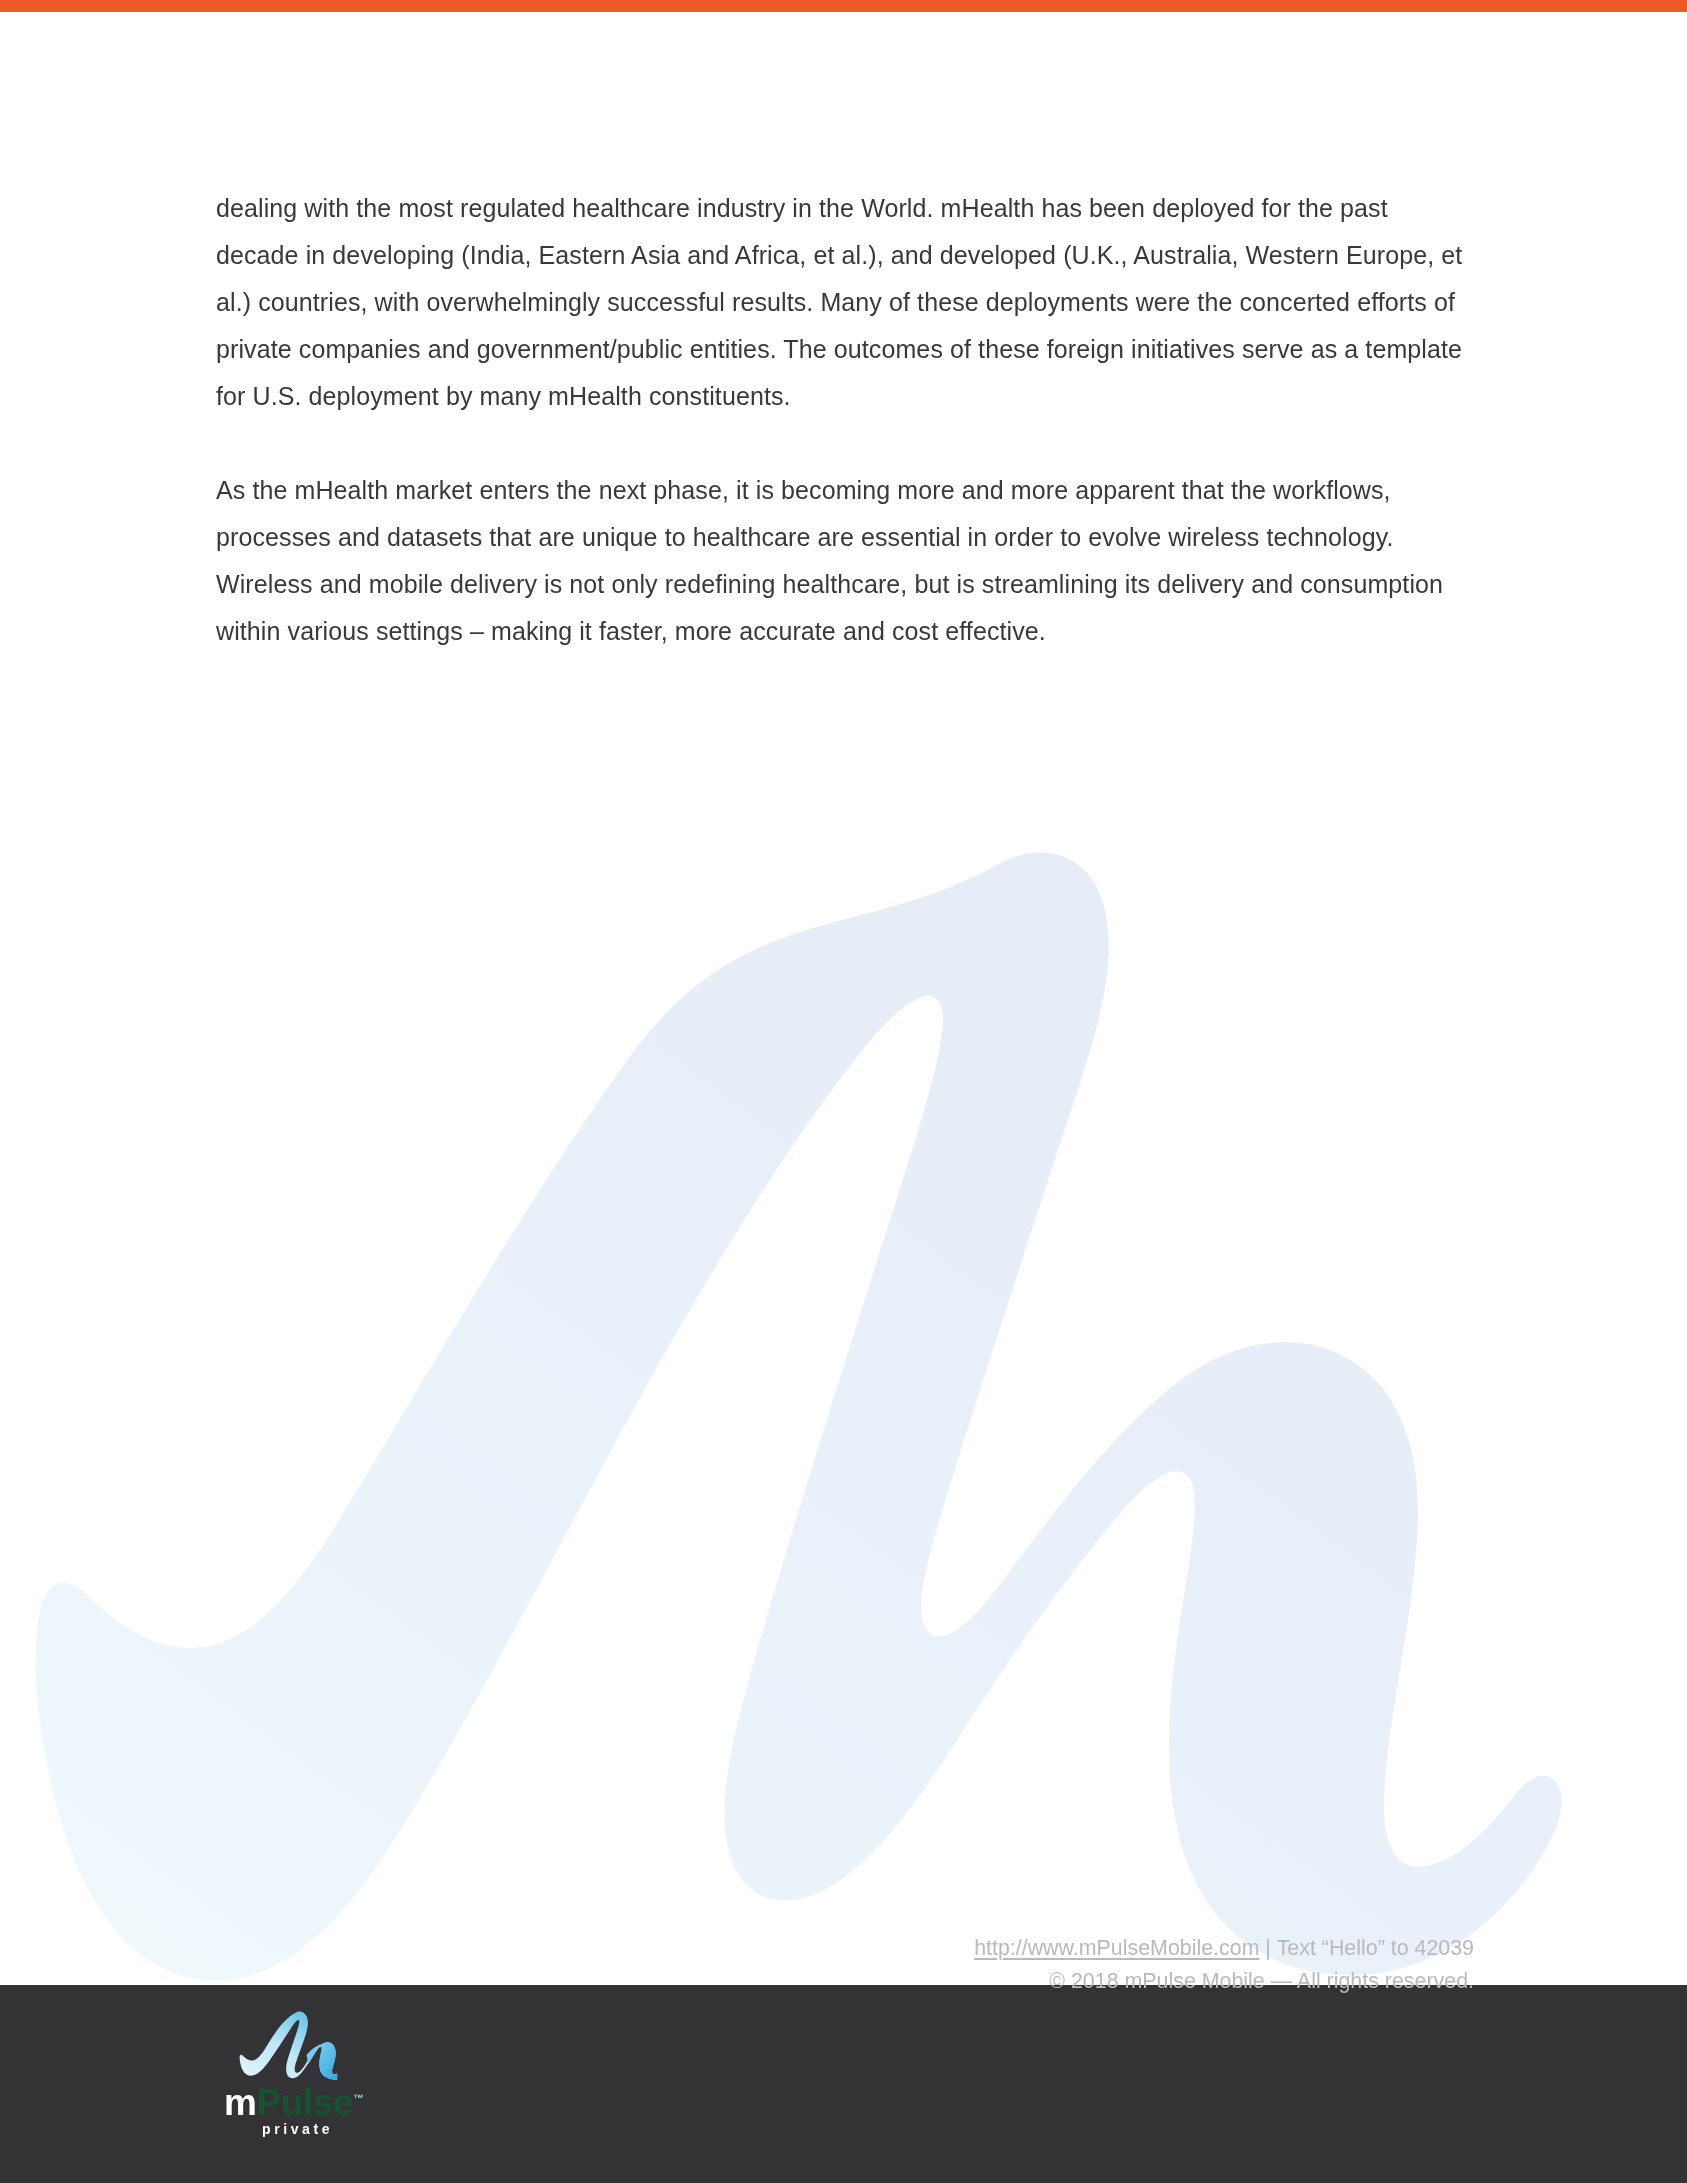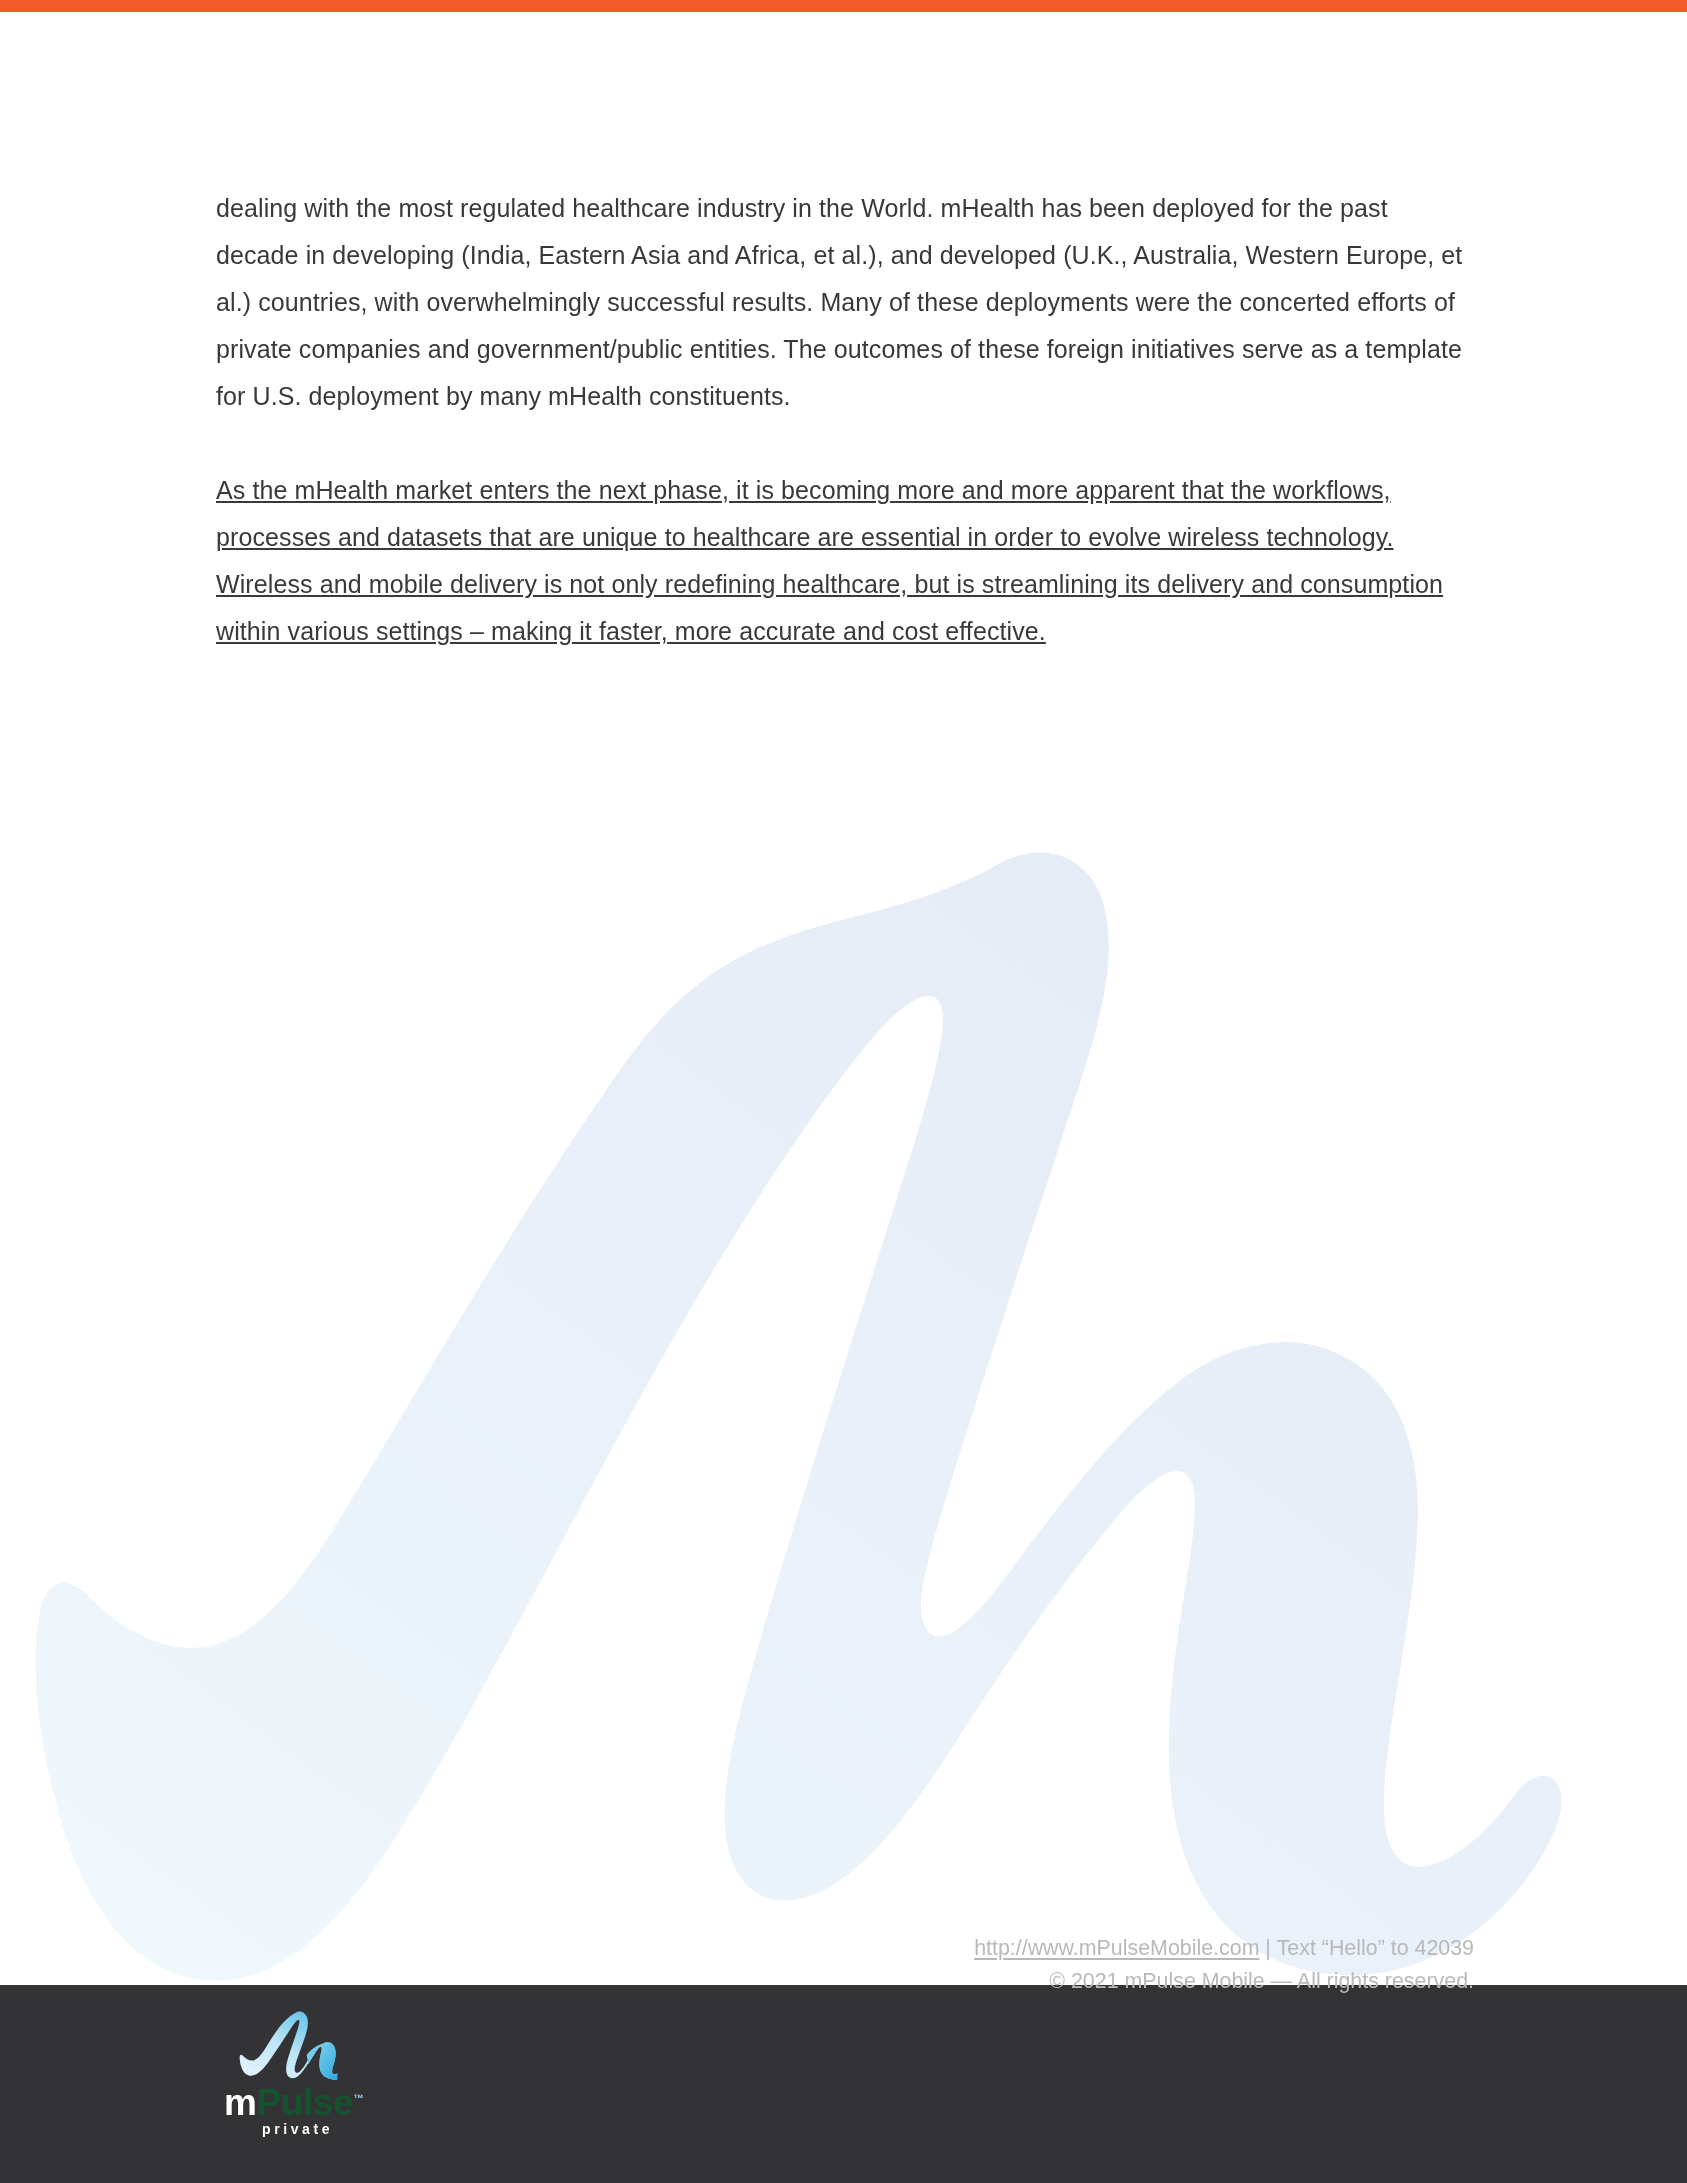--- a/index.html
+++ b/index.html
@@ -56,21 +56,20 @@
   .para {
     margin: 0 0 0 0;
     font-size: 25px;
     line-height: 47px;
     color: #39393c;
     letter-spacing: 0.1px;
     font-weight: 400;
   }
   .para + .para {
     margin-top: 47px;
-    text-decoration: underline;
   }
 
   
   .footer {
     position: absolute;
     left: 0;
     top: 1985px;
     width: 1687px;
     height: 199px;
     background: #333336;
@@ -267,17 +266,17 @@
           C 88 50, 95 46, 102 44
           Z"></path>
       </svg>
     </div>
     <div class="logo-word"><span class="lw-m">m</span><span class="lw-pulse">Pulse</span><span class="lw-tm">™</span></div>
     <div class="logo-sub">private</div>
   </div>
 
   <div class="footer-text">
     <span class="footer-line"><a class="footer-url" href="#">http://www.mPulseMobile.com</a><span class="footer-sep">|</span><span>Text “Hello” to 42039</span></span>
-    <span class="footer-line">© 2021 mPulse Mobile — All rights reserved.</span>
+    <span class="footer-line">© 2018 mPulse Mobile — All rights reserved.</span>
   </div>
 
 </div>
 
 
 </body></html>

